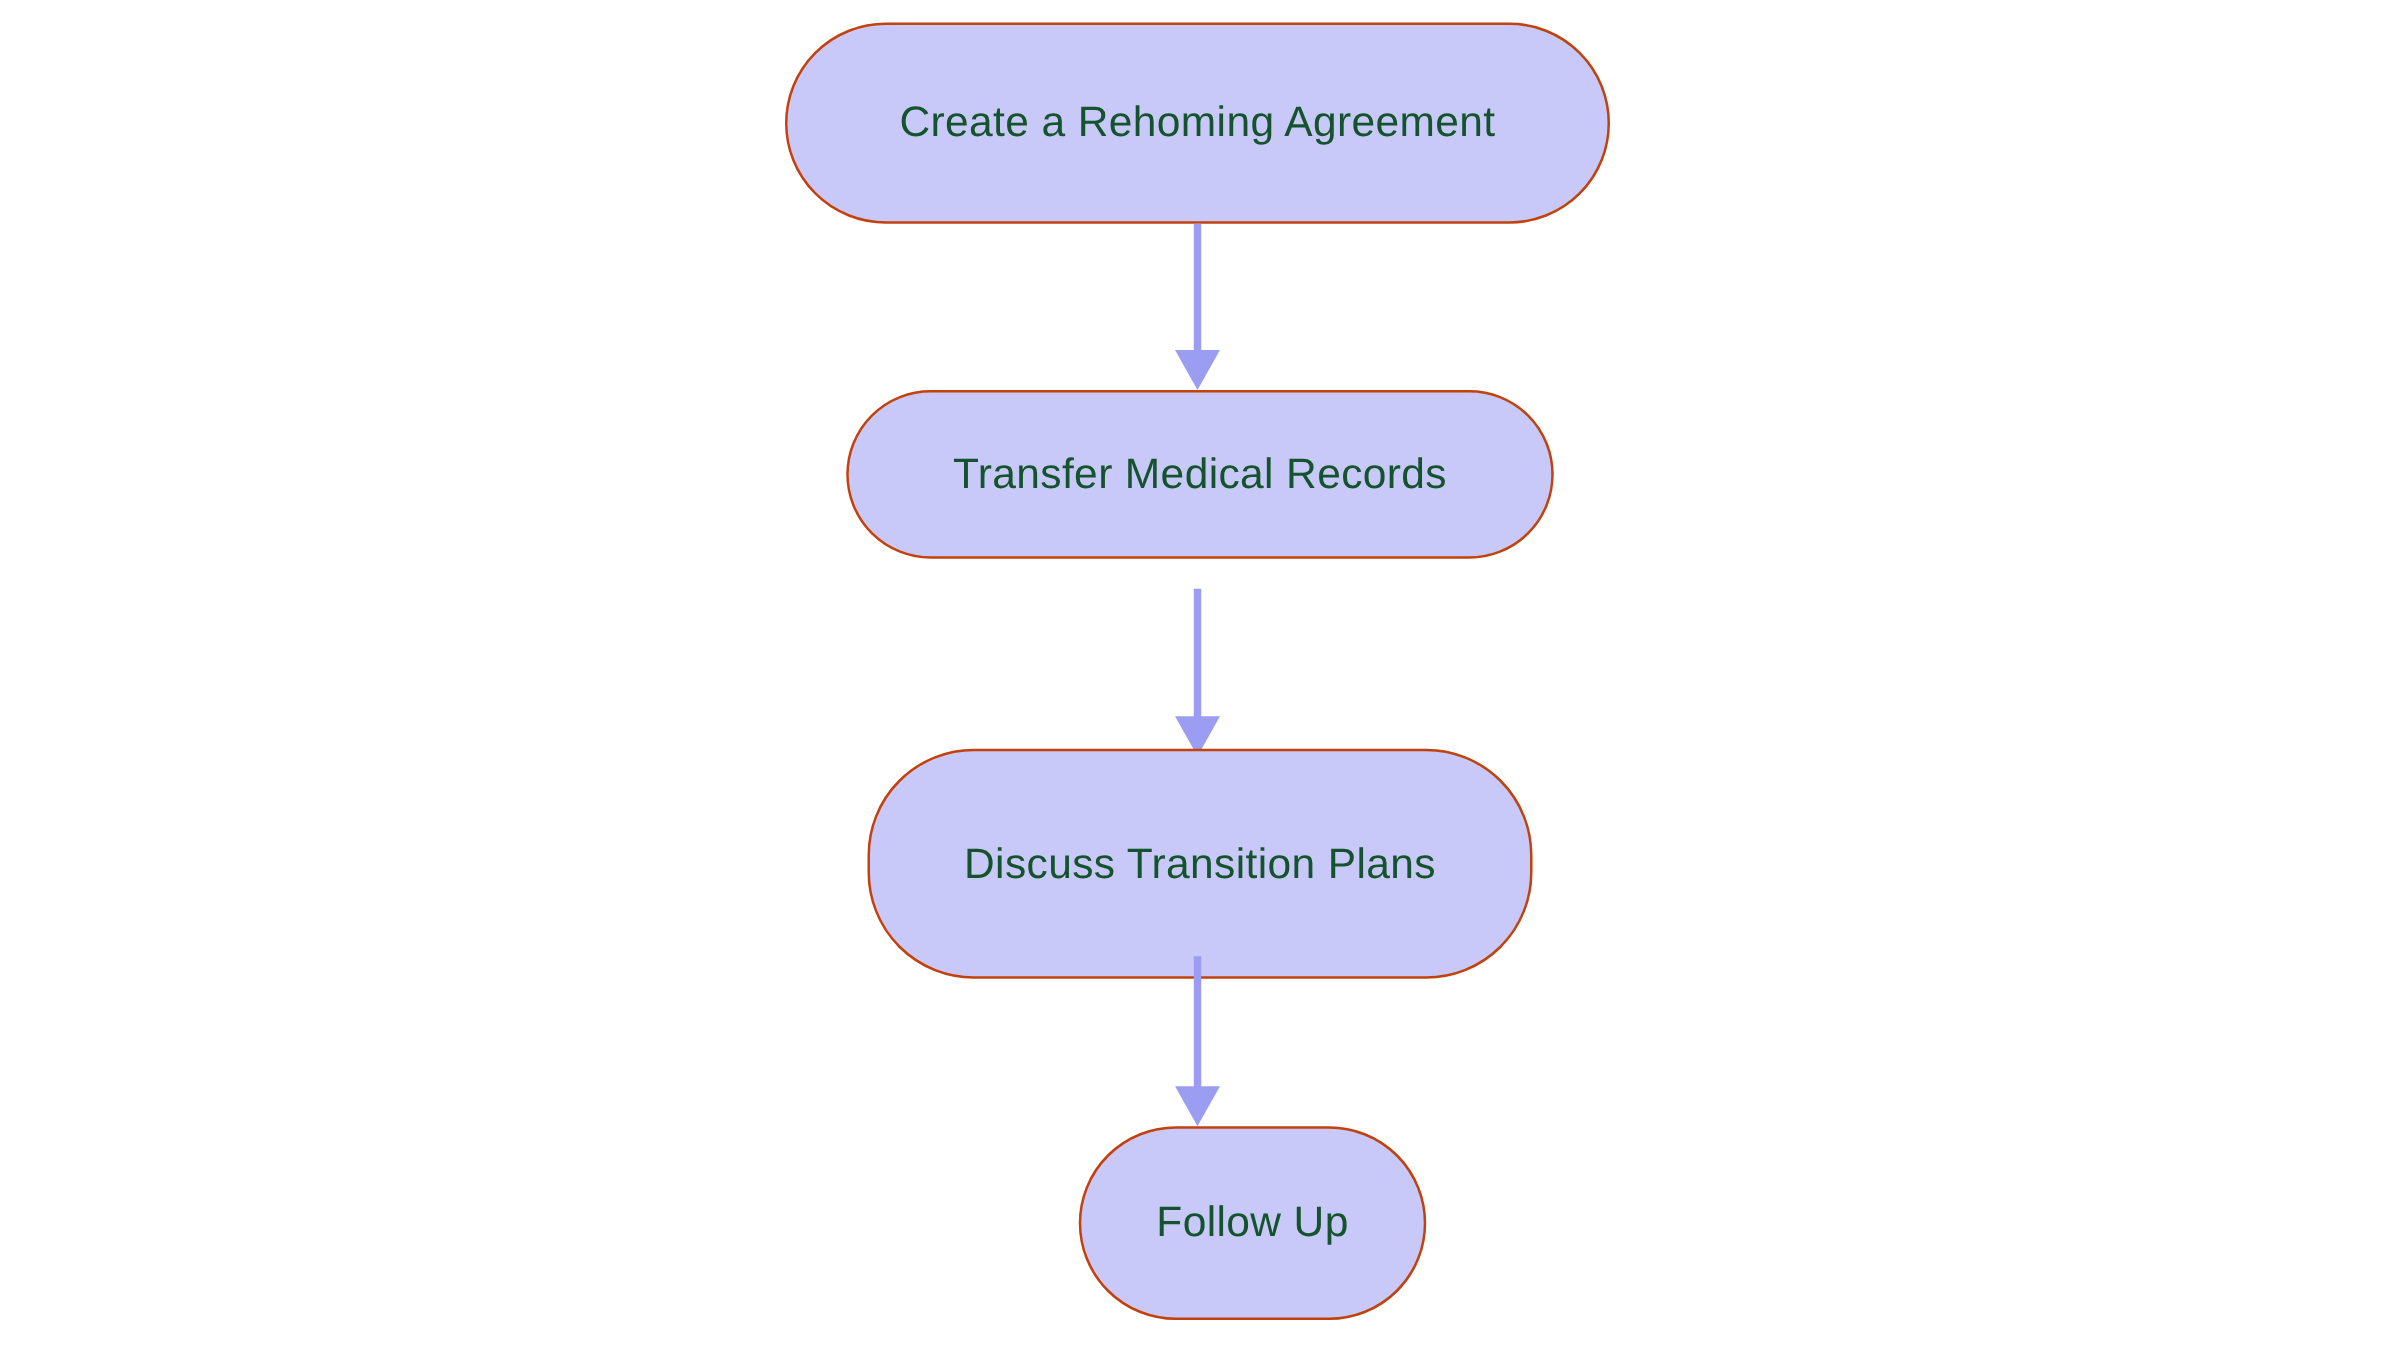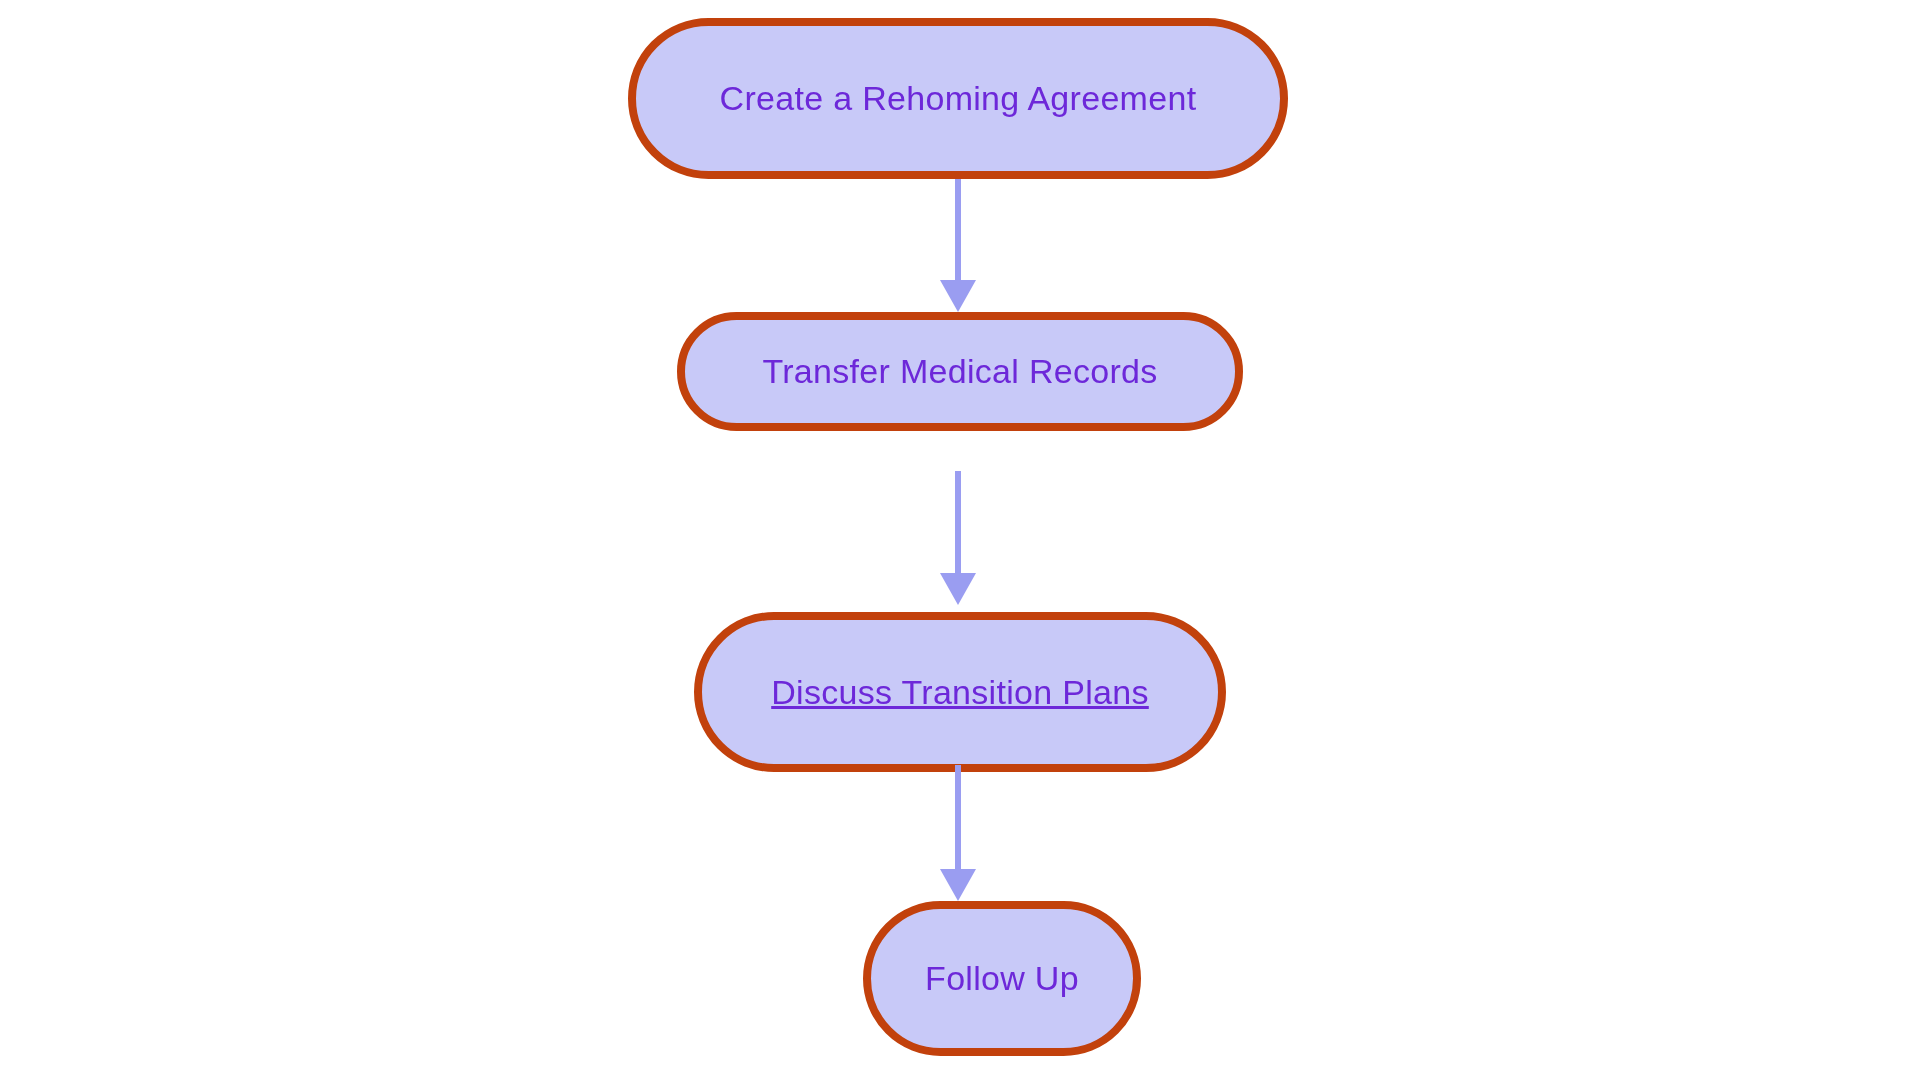--- a/index.html
+++ b/index.html
@@ -12,33 +12,33 @@
     position: relative;
     width: 1920px;
     height: 1083px;
     background: #ffffff;
     overflow: hidden;
   }
   .flow-node {
     position: absolute;
     box-sizing: border-box;
     background: #c8c9f8;
-    border: 8px solid #c2410c;
+    border: 2px solid #c2410c;
     border-radius: 85px;
     display: flex;
     align-items: center;
     justify-content: center;
-    color: #6d28d9;
+    color: #14532d;
     font-size: 34px;
     letter-spacing: 0.3px;
     white-space: nowrap;
   }
   .flow-node.n1 { left: 628px; top: 18px;  width: 660px; height: 161px; }
-  .flow-node.n2 { left: 677px; top: 312px; width: 566px; height: 119px; }
-  .flow-node.n3 { left: 694px; top: 612px; width: 532px; height: 160px; text-decoration: underline; }
+  .flow-node.n2 { left: 677px; top: 312px; width: 566px; height: 135px; }
+  .flow-node.n3 { left: 694px; top: 599px; width: 532px; height: 184px; }
   .flow-node.n4 { left: 863px; top: 901px; width: 278px; height: 155px; }
 
   .edge { position: absolute; }
   .edge .stem {
     position: absolute;
     left: 50%;
     transform: translateX(-50%);
     top: 0;
     width: 6px;
     background: #9a9df1;

